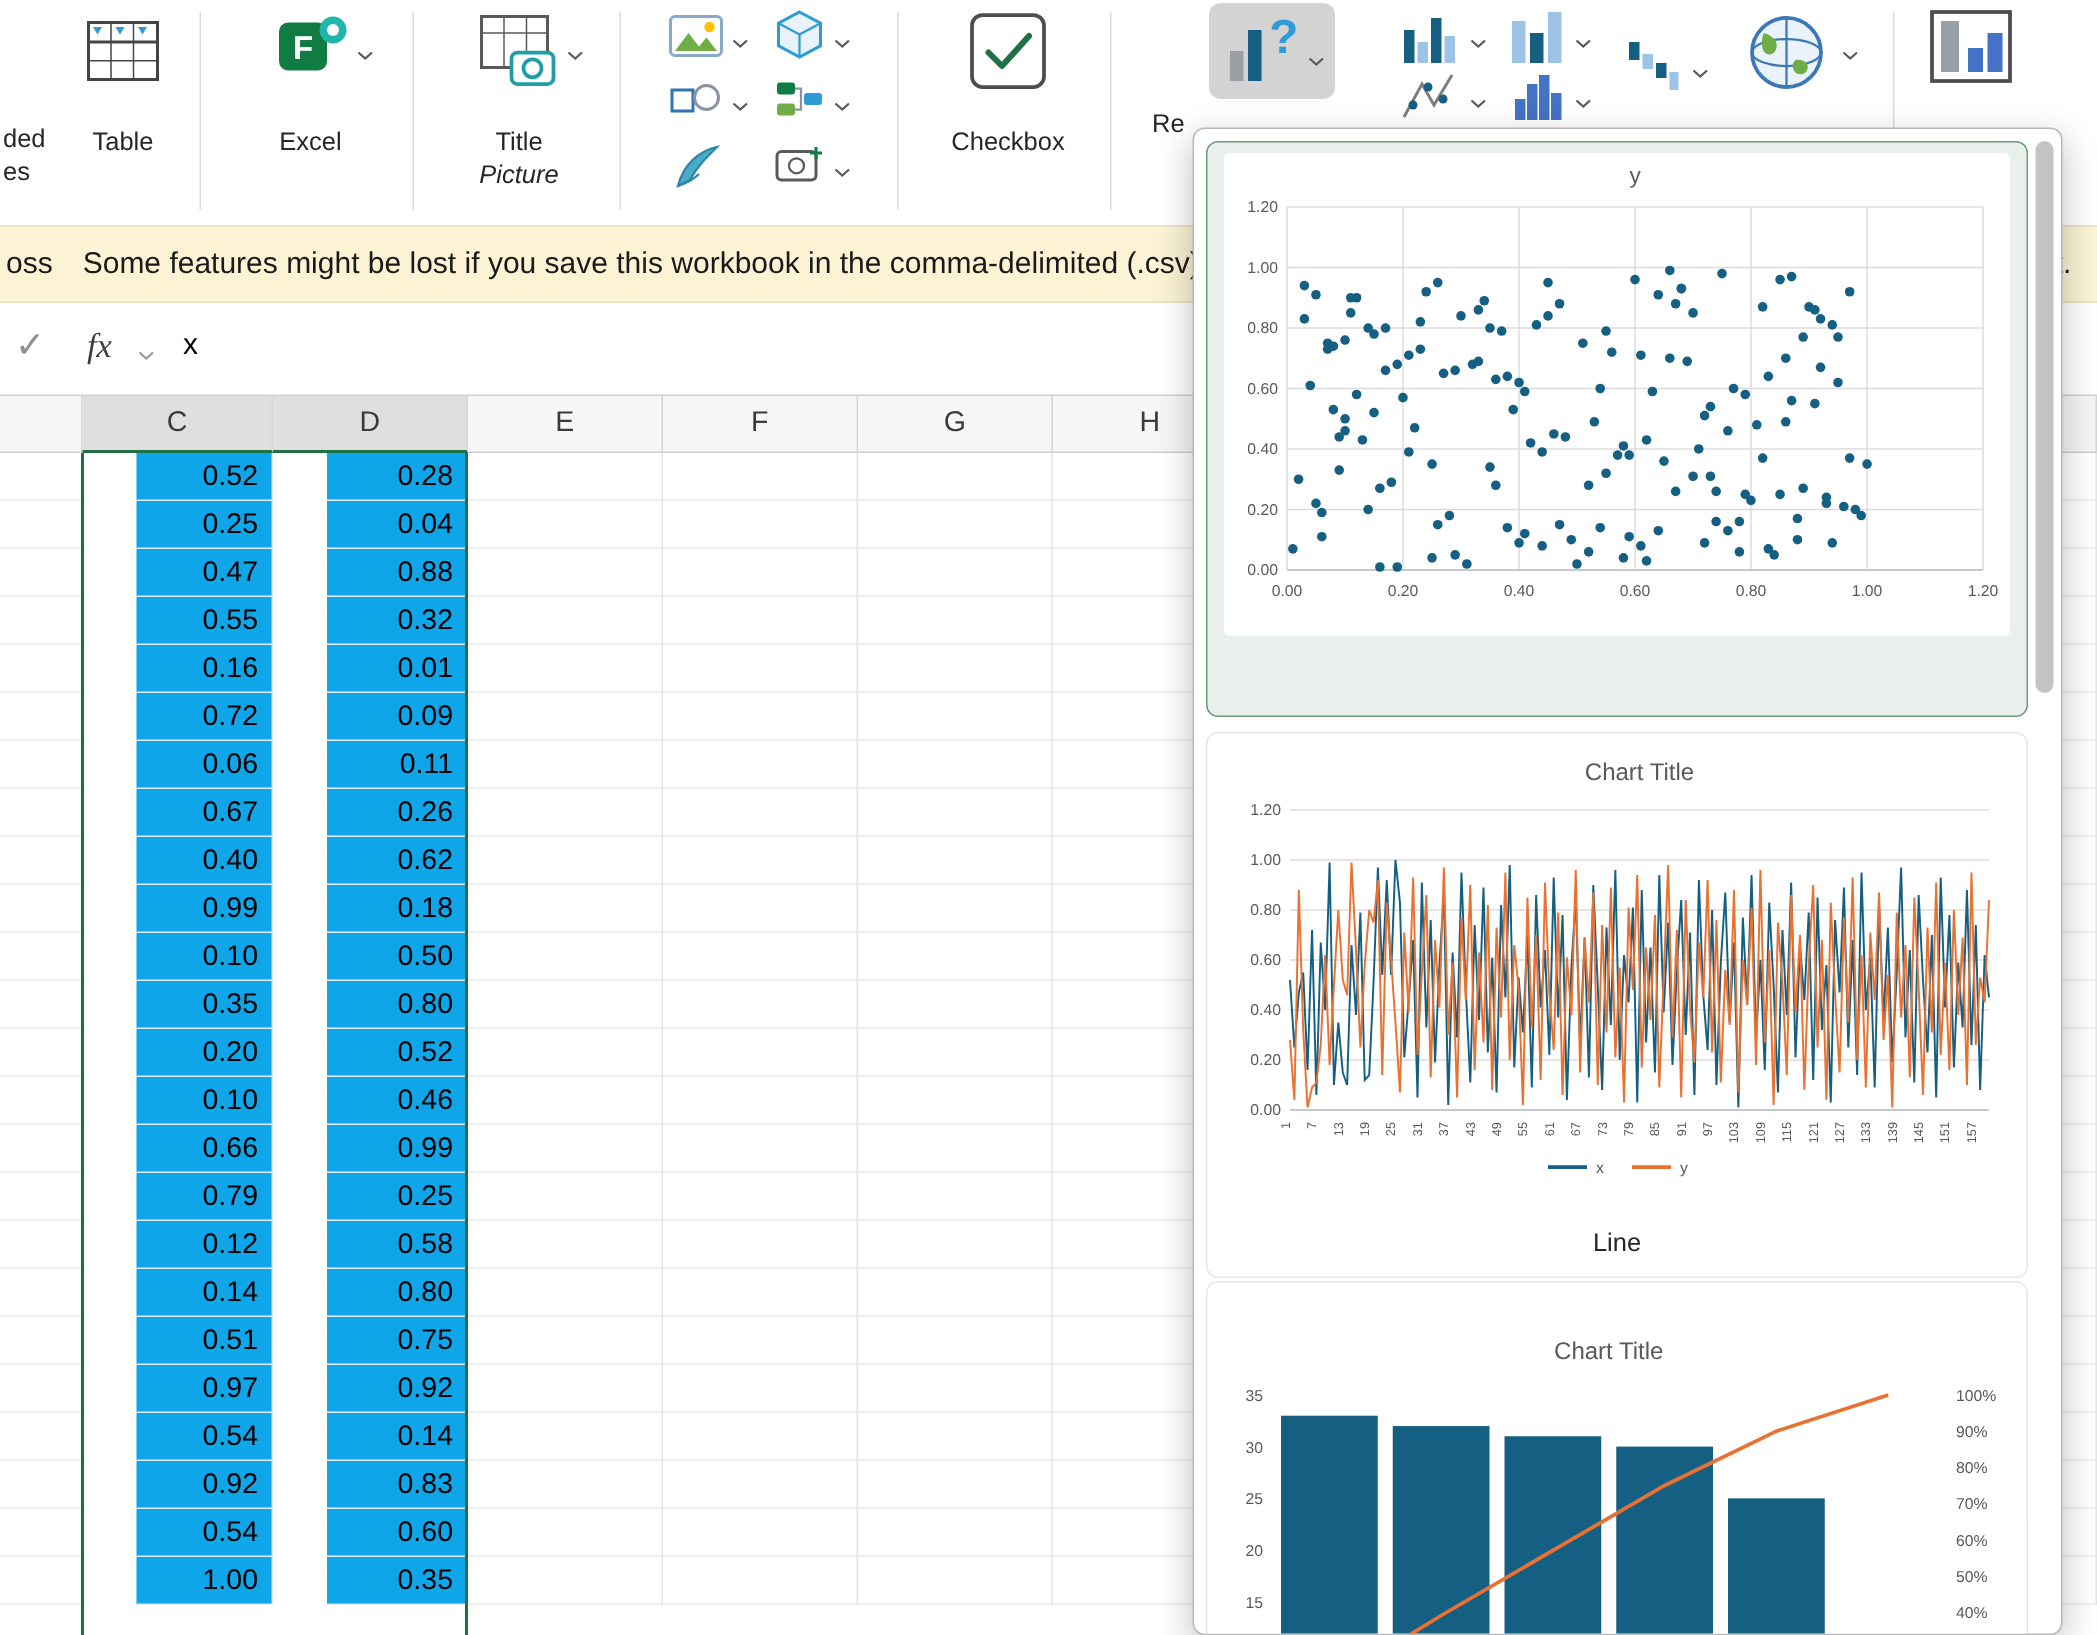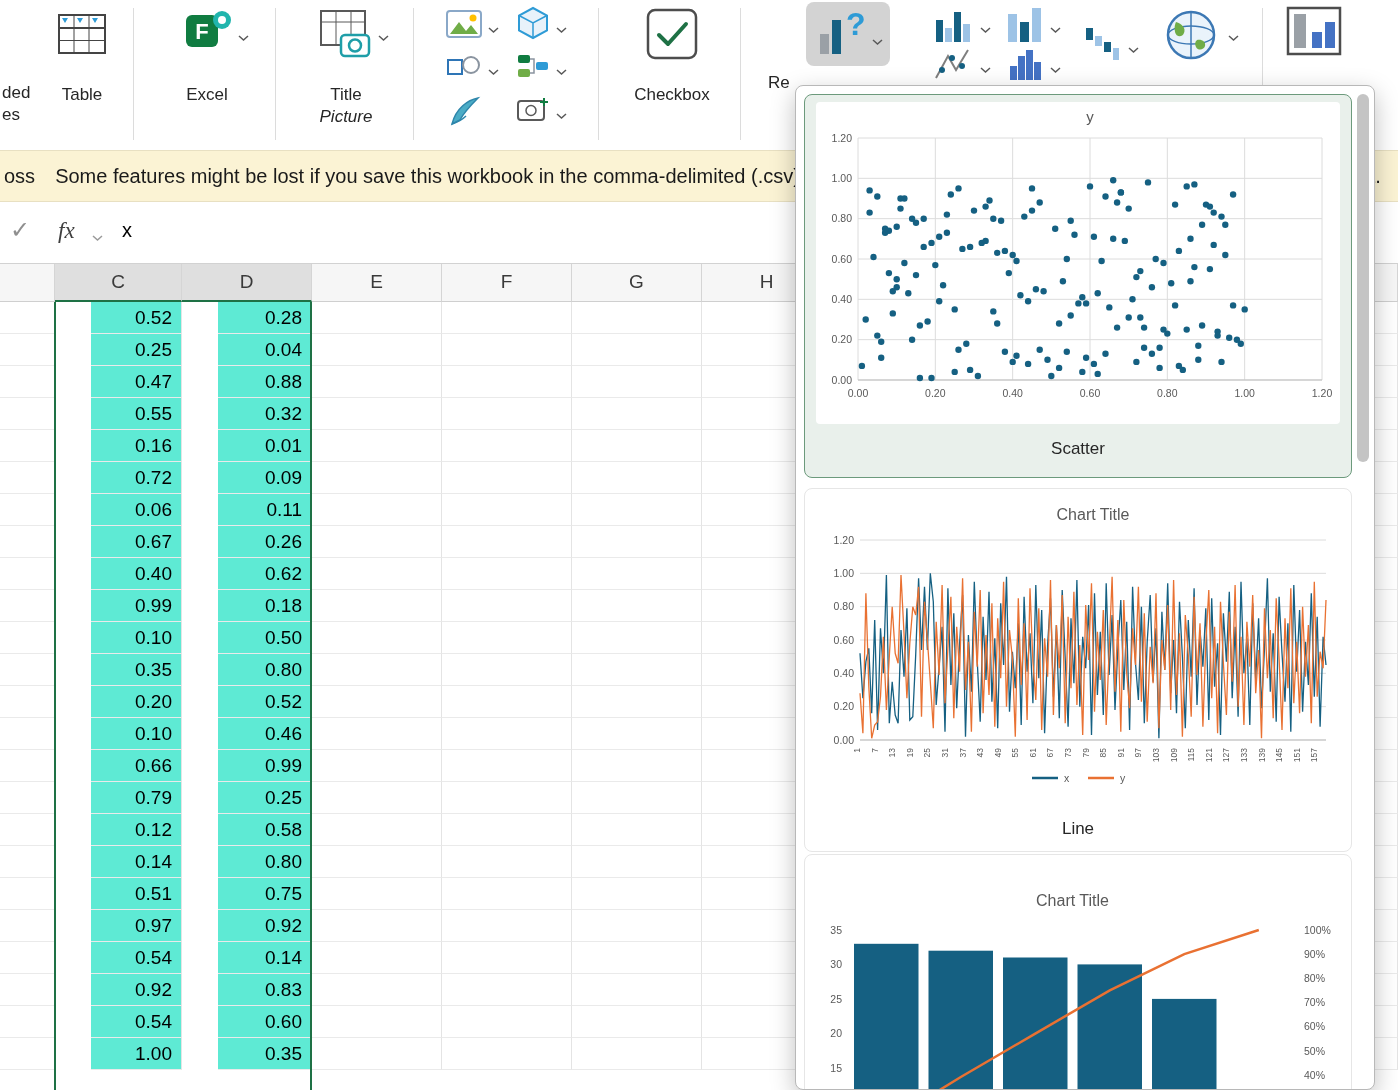--- a/index.html
+++ b/index.html
@@ -33,21 +33,21 @@
   .fvalue { position:absolute; left:122px; top:17px; font-size:20px; color:#000; }
   
   .sheet { position:absolute; left:0; top:264px; width:1398px; height:826px; background:#fff; z-index:1; }
   .hrow, .row { display:grid; grid-template-columns:55px 127px 130px 130px 130px 130px 130px minmax(0,1fr); }
   .hrow { height:38px; }
   .row { height:32px; }
   .hcell { background:#F6F6F6; border-right:1px solid #D5D5D5; border-bottom:1px solid #CFCFCF;
            font-size:19px; color:#3a3a3a; text-align:center; line-height:36px; }
   .hcell.hsel { background:#DFDFDF; border-bottom:2px solid #1E7145; }
   .cell { border-right:1px solid #E4E4E4; border-bottom:1px solid #EAEAEA; font-size:19px; line-height:31px; }
-  .cell.sel { background:#5eead4;margin-left:36px; }
+  .cell.sel { background:#0ea5e9;margin-left:36px; }
   .cell.num { text-align:right; padding-right:9px; color:#000; }
   .selline { position:absolute; top:38px; bottom:0; width:2px; background:#1E7145; z-index:4; }
   
   .popup { position:absolute; left:795px; top:85px; width:580px; height:1005px; background:#fff;
            border:1px solid #B8B8B8; border-radius:8px; box-shadow:0 8px 24px rgba(0,0,0,.25);
            z-index:50; overflow:hidden; }
   .card { position:absolute; left:8px; width:548px; border-radius:8px; }
   .card-scatter { top:8px; height:384px; background:#E9F0EB; border:1.5px solid #6C9A7C; }
   .card-line    { top:402px; height:364px; background:#fff; border:1px solid #E6E6E6; }
   .card-pareto  { top:768px; height:330px; background:#fff; border:1px solid #E6E6E6; }
@@ -736,21 +736,20 @@
           <circle cx="107.7" cy="116.7" r="3.2" fill="#156082"></circle>
           <circle cx="270.1" cy="201.4" r="3.2" fill="#156082"></circle>
           <circle cx="169.6" cy="138.9" r="3.2" fill="#156082"></circle>
           <circle cx="382.3" cy="257.8" r="3.2" fill="#156082"></circle>
           <circle cx="142.5" cy="86.4" r="3.2" fill="#156082"></circle>
           <circle cx="328.1" cy="225.6" r="3.2" fill="#156082"></circle>
           <circle cx="72.9" cy="171.1" r="3.2" fill="#156082"></circle>
           <circle cx="281.7" cy="191.3" r="3.2" fill="#156082"></circle>
           <circle cx="216.0" cy="108.6" r="3.2" fill="#156082"></circle>
         </svg></div>
-    <div class="cardlabel">Scatter</div>
   </div>
   <div class="card card-line">
     <div class="chartbox"><svg width="524" height="300">
           <text x="277" y="24" class="ct2">Chart Title</text>
           <line x1="44" y1="244" x2="510" y2="244" class="gl"></line>
           <text x="38" y="247.5" class="tk" text-anchor="end">0.00</text>
           <line x1="44" y1="210.66666666666666" x2="510" y2="210.66666666666666" class="gl"></line>
           <text x="38" y="214.16666666666666" class="tk" text-anchor="end">0.20</text>
           <line x1="44" y1="177.33333333333331" x2="510" y2="177.33333333333331" class="gl"></line>
           <text x="38" y="180.83333333333331" class="tk" text-anchor="end">0.40</text>

